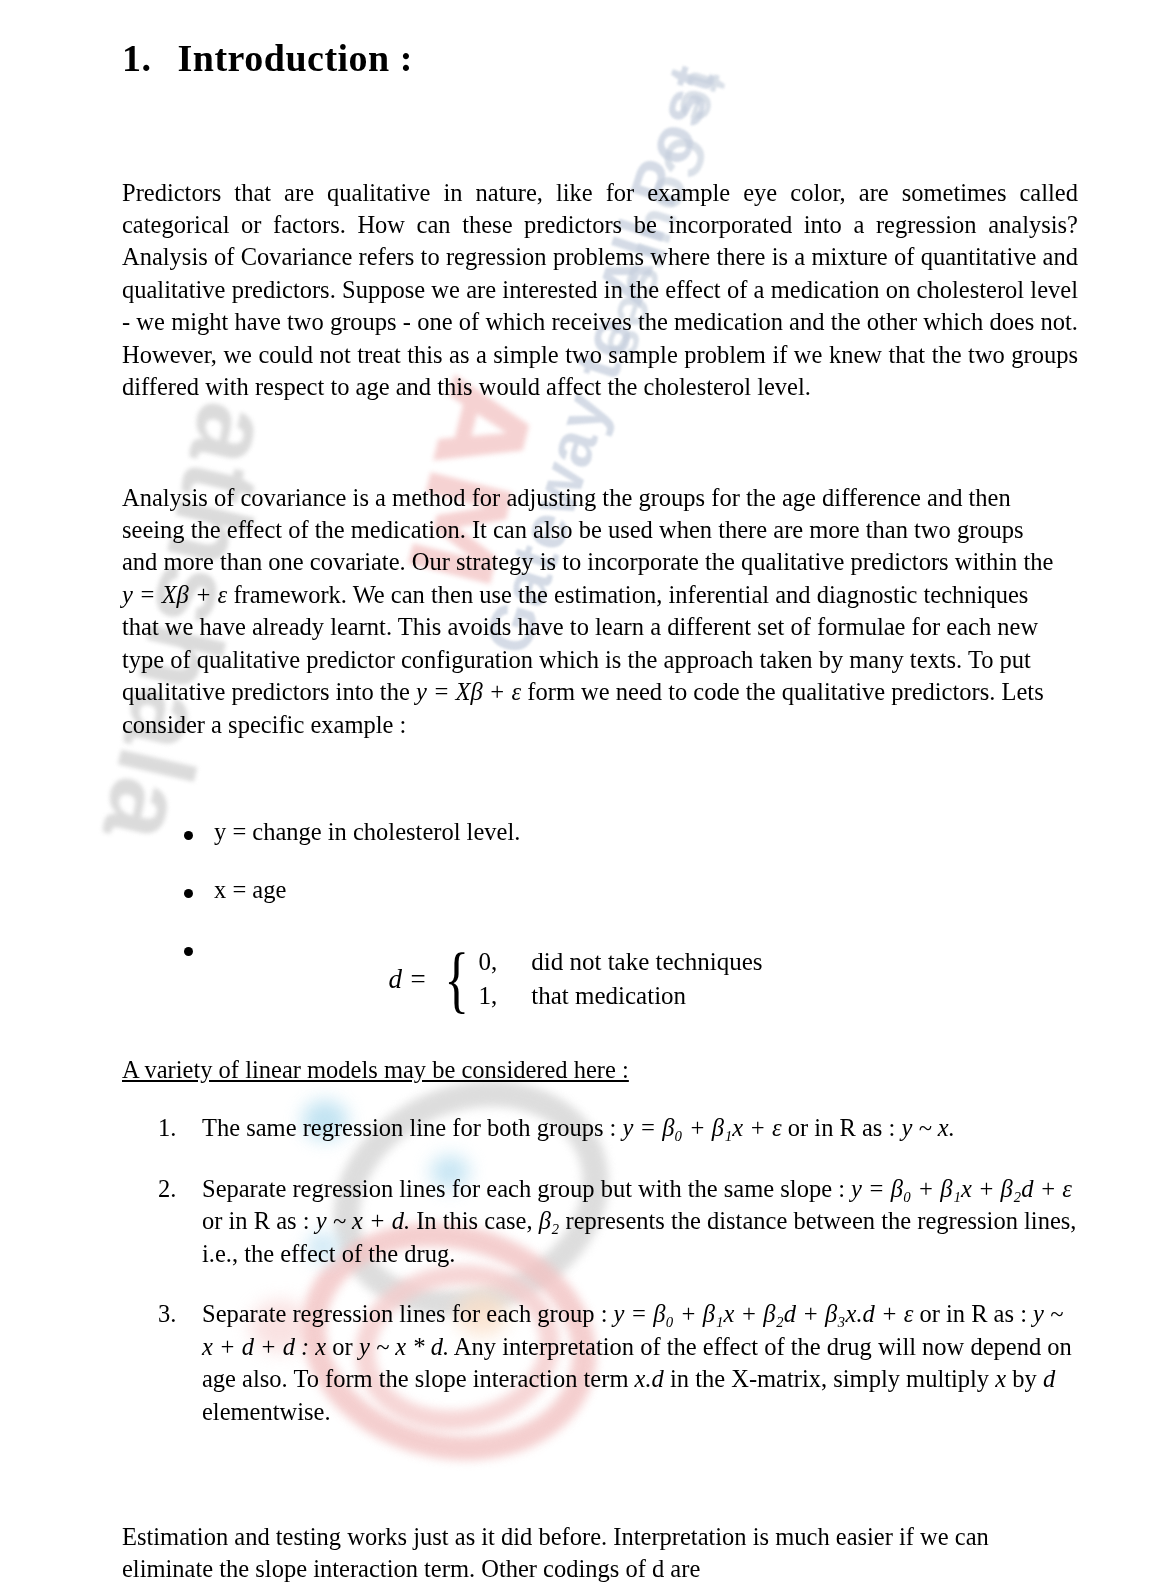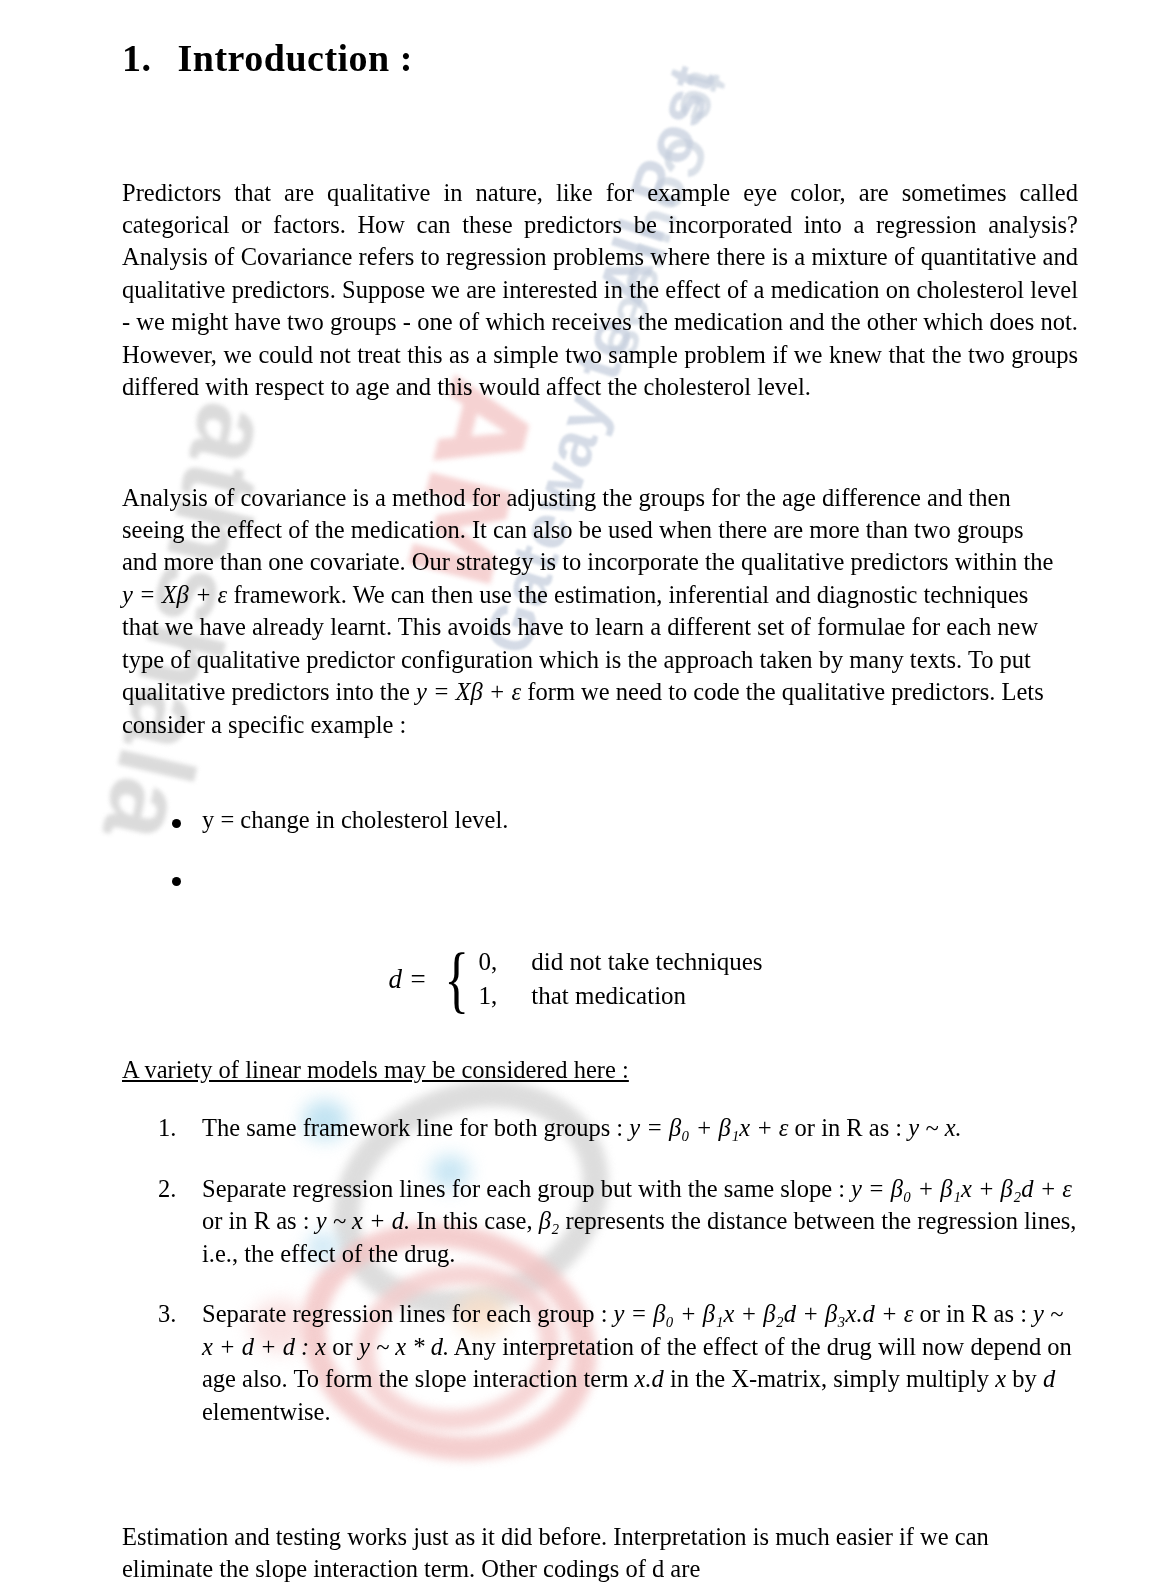--- a/index.html
+++ b/index.html
@@ -109,21 +109,21 @@
 
   .p1 { top: 152px; width: 956px; }
   .p2 { top: 457px; width: 940px; }
 
   .bullets {
     position: absolute;
     left: 168px;
     top: 806px;
     font-size: 24.5px;
     list-style: none;
-    margin: 0;
+    margin: 12px;
     padding: 0;
   }
   .bullets li {
     position: relative;
     padding-left: 34px;
     margin-bottom: 30px;
     min-height: 26px;
   }
   .bullets li::before {
     content: "";
@@ -222,20 +222,21 @@
     <div class="heading">
       <span class="num">1.</span><span>Introduction :</span>
     </div>
 
     <p class="block just p1">Predictors that are qualitative in nature, like for example eye color, are sometimes called categorical or factors. How can these predictors be incorporated into a regression analysis? Analysis of Covariance refers to regression problems where there is a mixture of quantitative and qualitative predictors. Suppose we are interested in the effect of a medication on cholesterol level - we might have two groups - one of which receives the medication and the other which does not. However, we could not treat this as a simple two sample problem if we knew that the two groups differed with respect to age and this would affect the cholesterol level.</p>
 
     <p class="block p2"><span>Analysis of covariance is a method for adjusting the groups for the age difference and then seeing the effect of the medication. It can also be used when there are more than two groups and more than one covariate. Our strategy is to incorporate the qualitative predictors within the </span><span class="mi">y = Xβ + ε</span><span> framework. We can then use the estimation, inferential and diagnostic techniques that we have already learnt. This avoids have to learn a different set of formulae for each new type of qualitative predictor configuration which is the approach taken by many texts. To put qualitative predictors into the </span><span class="mi">y = Xβ + ε</span><span> form we need to code the qualitative predictors. Lets consider a specific example :</span></p>
 
     <ul class="bullets">
       <li><span>y = change in cholesterol level.</span></li>
+      <li><span>x = age</span></li>
       <li><span></span></li>
     </ul>
 
     <div class="eqn">
       <div class="eqn-inner">
         <span class="lhs"><span>d</span> <span>=</span></span>
         <span class="brace">{</span>
         <table>
           <tbody>
               <tr>
@@ -248,21 +249,21 @@
           </tr>
         </tbody>
           </table>
       </div>
     </div>
 
     <div class="lead">A variety of linear models may be considered here :</div>
 
     <ol class="numlist">
       <li>
-        <span class="marker">1.</span><span>The same framework line for both groups : </span><span class="mi">y = β₀ + β₁x + ε</span><span> or in R as : </span><span class="mi">y ~ x.</span>
+        <span class="marker">1.</span><span>The same regression line for both groups : </span><span class="mi">y = β₀ + β₁x + ε</span><span> or in R as : </span><span class="mi">y ~ x.</span>
       </li>
       <li>
         <span class="marker">2.</span><span>Separate regression lines for each group but with the same slope : </span><span class="mi">y = β₀ + β₁x + β₂d + ε</span><span> or in R as : </span><span class="mi">y ~ x + d.</span><span> In this case, </span><span class="mi">β₂</span><span> represents the distance between the regression lines, i.e., the effect of the drug.</span>
       </li>
       <li>
         <span class="marker">3.</span><span>Separate regression lines for each group : </span><span class="mi">y = β₀ + β₁x + β₂d + β₃x.d + ε</span><span> or in R as : </span><span class="mi">y ~ x + d + d : x</span><span> or </span><span class="mi">y ~ x * d.</span><span> Any interpretation of the effect of the drug will now depend on age also. To form the slope interaction term </span><span class="mi">x.d</span><span> in the X-matrix, simply multiply </span><span class="mi">x</span><span> by </span><span class="mi">d</span><span> elementwise.</span>
       </li>
     </ol>
 
     <p class="block p3">Estimation and testing works just as it did before. Interpretation is much easier if we can eliminate the slope interaction term. Other codings of d are</p>

